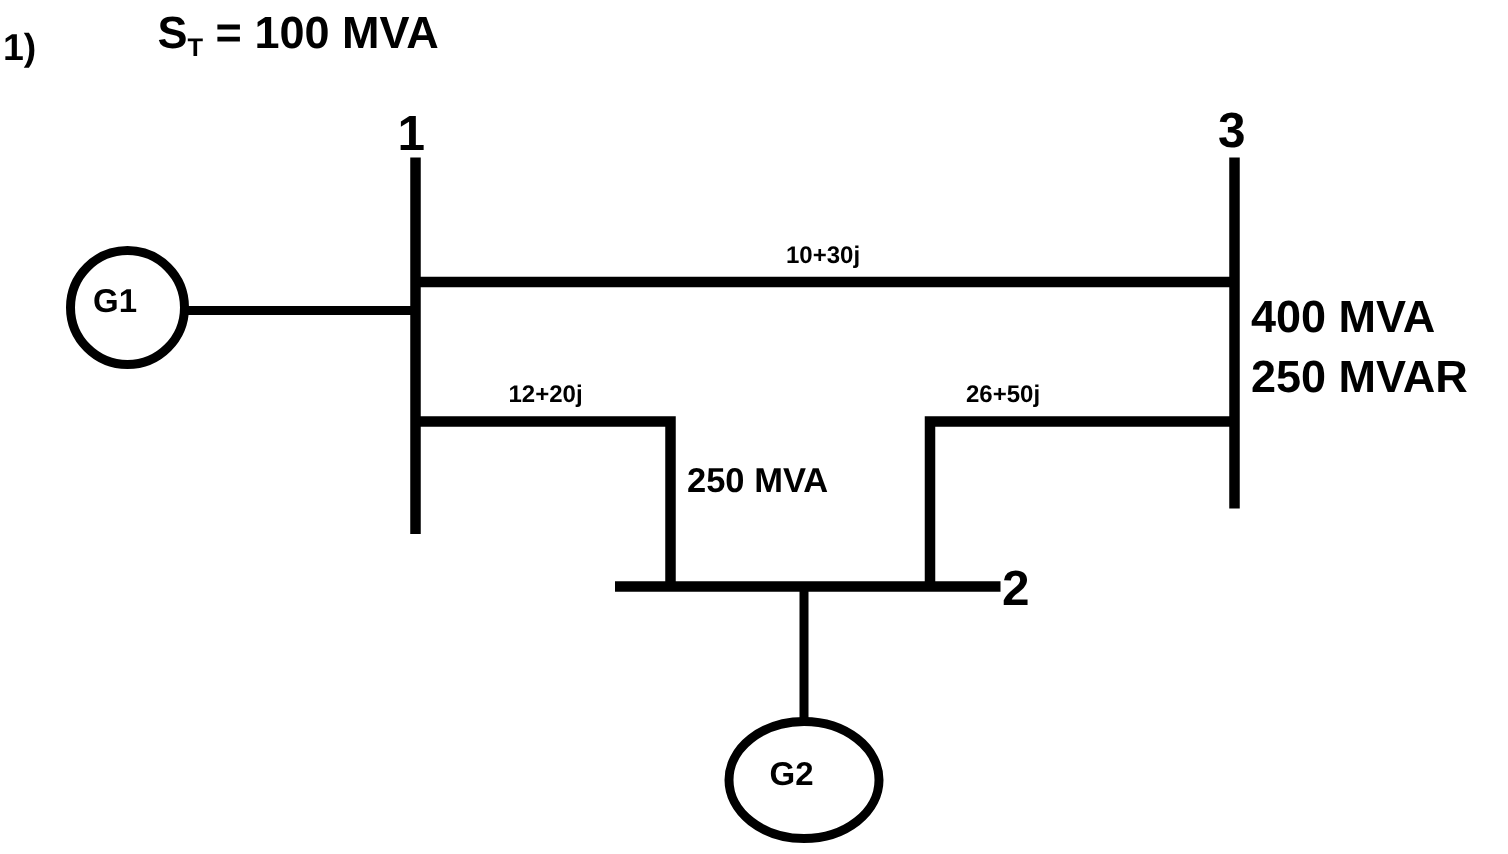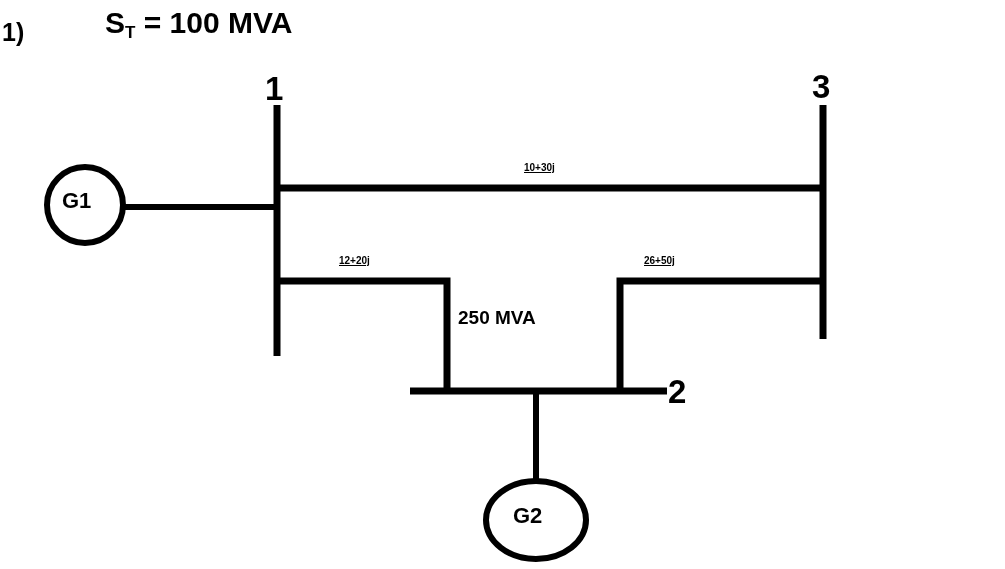--- a/index.html
+++ b/index.html
@@ -101,41 +101,40 @@
     top: -3px;
   }
   .deg-mark {
     position: relative;
     top: -13px;
     left: -4px;
     font-size: 17px;
     font-weight: bold;
   }
   .imp-label {
-    font-size: 10px;
+    font-size: 16px;
     font-weight: bold;
-    text-decoration: underline;
   }
   .imp-top { left: 524px; top: 163px; }
   .imp-left { left: 339px; top: 256px; }
   .imp-right { left: 644px; top: 256px; }
   .load-block {
     position: absolute;
     left: 834px;
     top: 192px;
     font-size: 30px;
     font-weight: bold;
     color: #000000;
     line-height: 1.32;
   }
   .bus2-block {
     position: absolute;
     left: 458px;
     top: 305px;
-    font-size: 19px;
+    font-size: 23px;
     font-weight: bold;
     color: #000000;
     line-height: 1.38;
   }
 </style>
 </head>
 <body>
 
 <div id="canvas">
 
@@ -173,18 +172,22 @@
   <div class="lbl bus-num bus2-num">2</div>
 
   <div class="gen-text g1-text">G1</div>
   <div class="gen-text g2-text">G2</div>
 
 
   <div class="lbl imp-label imp-top">10+30j</div>
   <div class="lbl imp-label imp-left">12+20j</div>
   <div class="lbl imp-label imp-right">26+50j</div>
 
+  <div class="load-block">
+    <div>400 MVA</div>
+    <div>250 MVAR</div>
+  </div>
 
   <div class="bus2-block">
     <div>250 MVA</div>
   </div>
 
 </div>
 
 </body></html>

